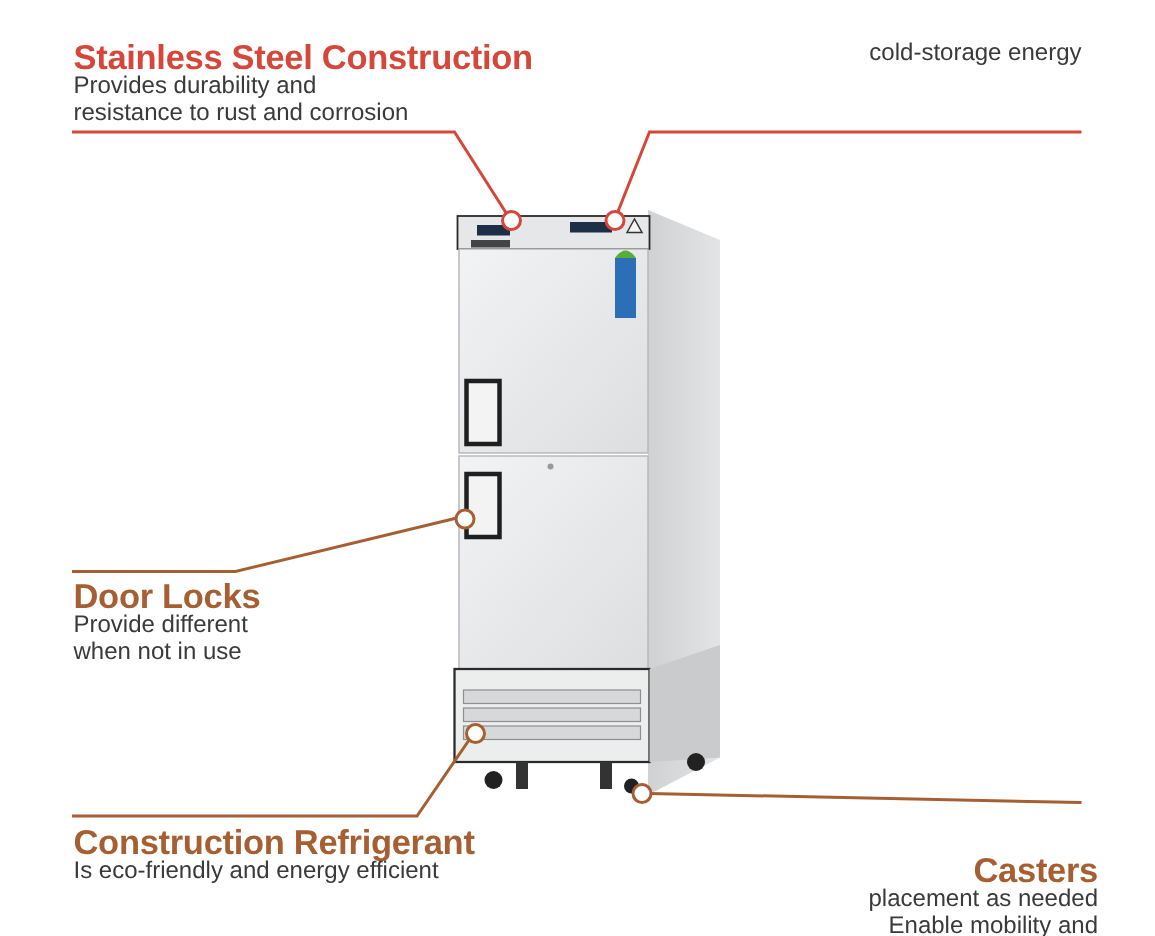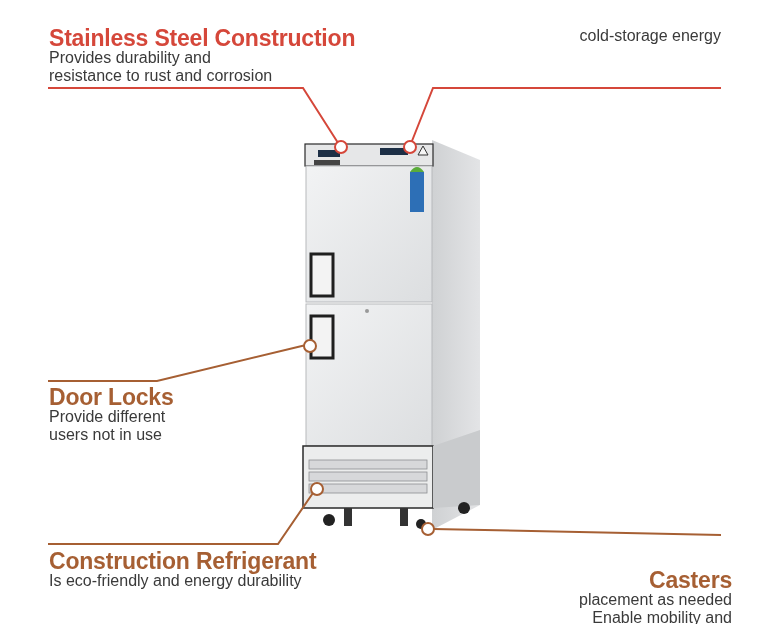--- a/index.html
+++ b/index.html
@@ -102,25 +102,25 @@
   <div class="desc">resistance to rust and corrosion</div>
 </div>
 
 <div class="callout red right" style="right:49px; top:27px;">
   <div class="desc">cold-storage energy</div>
 </div>
 
 <div class="callout brown" style="left:49px; top:386px;">
   <div class="title">Door Locks</div>
   <div class="desc">Provide different</div>
-  <div class="desc">users not in use</div>
+  <div class="desc">when not in use</div>
 </div>
 
 <div class="callout brown" style="left:49px; top:550px;">
   <div class="title">Construction Refrigerant</div>
-  <div class="desc">Is eco-friendly and energy durability</div>
+  <div class="desc">Is eco-friendly and energy efficient</div>
 </div>
 
 <div class="callout brown right" style="right:38px; top:540px;margin-top:29px;">
   <div class="title">Casters</div>
   <div class="desc">placement as needed</div>
   <div class="desc">Enable mobility and</div>
 </div>
 
 </body></html>

